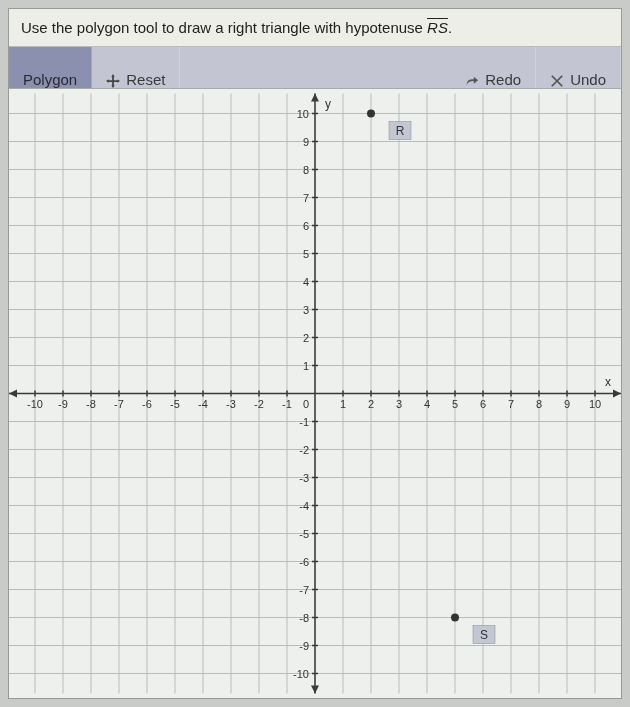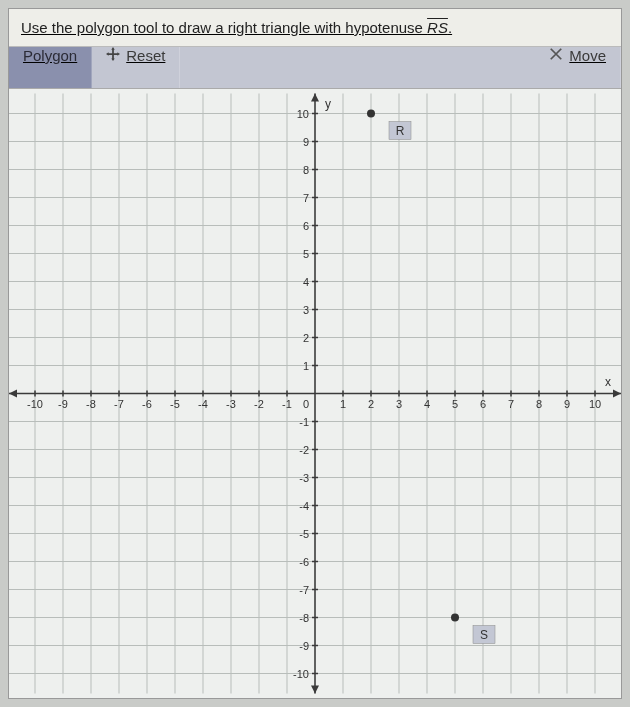--- a/index.html
+++ b/index.html
@@ -11,40 +11,39 @@
     padding: 8px;
     overflow: hidden;
   }
   .container {
     background: #e8e9e7;
     border: 1px solid #999;
     width: 100%;
     height: 100%;
     display: flex;
     flex-direction: column;
-    text-decoration: underline;
   }
   .instruction {
     padding: 10px 12px;
     font-size: 15px;
     color: #222;
     background: #eeeee9;
     border-bottom: 1px solid #bbb;
   }
   .rs-over { text-decoration: overline; font-style: italic; }
   .toolbar {
     display: flex;
     background: #c3c6d2;
     height: 42px;
     align-items: stretch;
     border-bottom: 1px solid #aaa;
   }
   .tool-btn {
     display: flex;
-    align-items: flex-start;
+    align-items: flex-end;
     gap: 6px;
     padding: 0 14px;
     font-size: 15px;
     color: #3a3a3a;
     cursor: pointer;
     border-right: 1px solid rgba(255,255,255,0.2);
   }
   .tool-btn.active {
     background: #8a90ad;
     color: #2a2a35;
@@ -84,24 +83,32 @@
         <svg viewBox="0 0 16 16">
             <path d="M8 0 L10 3 H9 V7 H13 V6 L16 8 L13 10 V9 H9 V13 H10 L8 16 L6 13 H7 V9 H3 V10 L0 8 L3 6 V7 H7 V3 H6 Z" fill="#444"></path>
           </svg>
       </span>
       <span>Reset</span>
     </div>
     <div class="spacer"></div>
     <div class="tool-btn">
       <span class="icon">
         <svg viewBox="0 0 16 16">
+            <path d="M10 3 L15 7 L10 11 V8 C6 8 3 9 2 13 C2 7 5 6 10 6 Z" fill="#555"></path>
+          </svg>
+      </span>
+      <span>Redo</span>
+    </div>
+    <div class="tool-btn">
+      <span class="icon">
+        <svg viewBox="0 0 16 16">
             <path d="M2 2 L14 14 M14 2 L2 14" stroke="#555" stroke-width="2"></path>
           </svg>
       </span>
-      <span>Move</span>
+      <span>Undo</span>
     </div>
   </div>
 
   <div class="canvas-wrap">
     <svg class="grid" viewBox="0 0 612 600" id="grid-svg">
 
     <line x1="26" y1="0" x2="26" y2="600" class="grid-line"></line>
         <line x1="54" y1="0" x2="54" y2="600" class="grid-line"></line>
         <line x1="82" y1="0" x2="82" y2="600" class="grid-line"></line>
         <line x1="110" y1="0" x2="110" y2="600" class="grid-line"></line>

